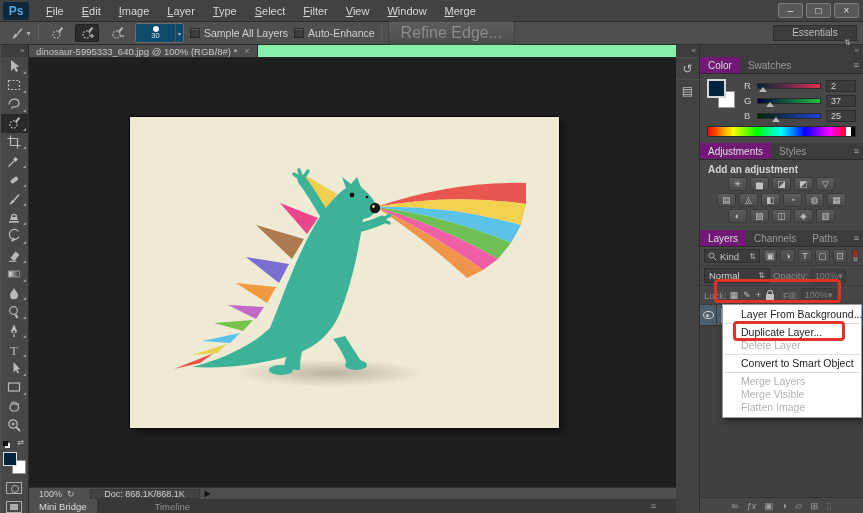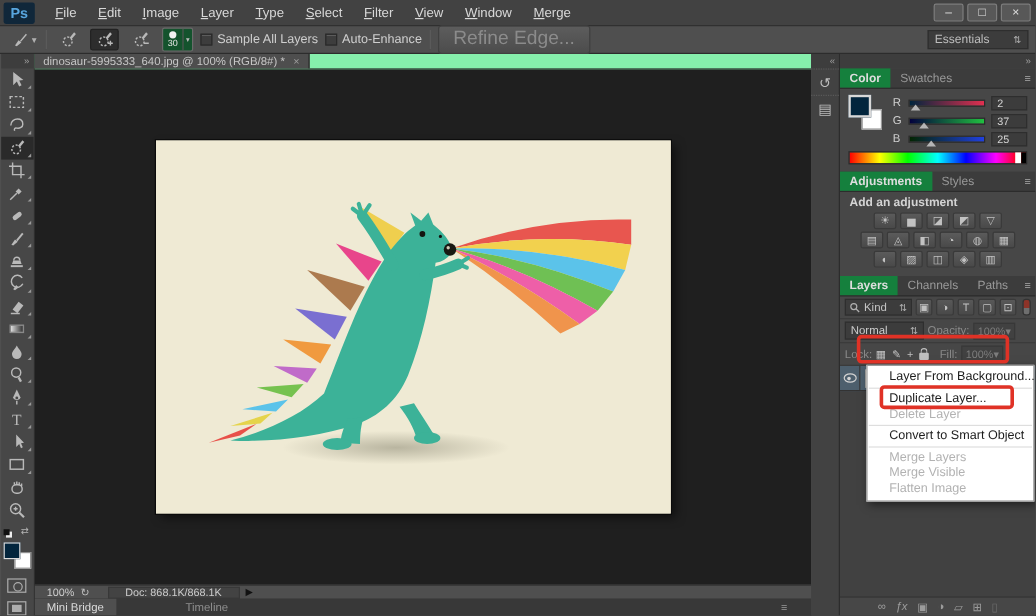--- a/index.html
+++ b/index.html
@@ -15,30 +15,30 @@
   .win-controls{margin-left:auto;display:flex;gap:3px;margin-right:4px;}
   .win-btn{width:25px;height:15px;background:#585858;border:1px solid #7d7d7d;border-radius:2px;color:#e0e0e0;font-size:10px;line-height:12px;display:flex;align-items:center;justify-content:center;}
   
   .optionsbar{height:23px;background:#4f4f4f;border-bottom:1px solid #2c2c2c;display:flex;align-items:center;gap:6px;padding-left:8px;}
   .opt-icon{width:24px;height:18px;display:flex;align-items:center;justify-content:center;border-radius:2px;}
   .opt-icon svg,.tool svg{stroke:#b9b9b9;fill:none;stroke-width:1.2;}
   .opt-icon .f,.tool .f{fill:#b9b9b9;stroke:none;}
   .opt-icon.active{background:#2d2d2d;border:1px solid #222;}
   .dd-arrow{font-size:8px;color:#b0b0b0;margin-left:1px;}
   .vsep{width:1px;height:16px;background:#3a3a3a;border-right:1px solid #616161;}
-  .brush-size{width:26px;height:20px;background:#14532d;border:1px solid #6b6b6b;border-radius:2px;display:flex;position:relative;}
+  .brush-size{width:49px;height:20px;background:#0c4a6e;border:1px solid #6b6b6b;border-radius:2px;display:flex;position:relative;}
   .bs-main{flex:1;display:flex;flex-direction:column;align-items:center;justify-content:center;}
   .bs-dot{width:6px;height:6px;border-radius:50%;background:#f2f2f2;}
   .bs-num{font-size:7.5px;color:#e8e8e8;line-height:8px;}
   .bs-arrow{width:8px;border-left:1px solid #555;display:flex;align-items:center;justify-content:center;font-size:6px;color:#bbb;}
   .chk-group{display:flex;align-items:center;gap:4px;}
   .chk{width:10px;height:10px;background:#3d3d3d;border:1px solid #2a2a2a;box-shadow:inset 0 1px 0 #5c5c5c;}
   .chk-label{font-size:10.5px;color:#cfcfcf;}
   .refine-btn{padding:2px 12px;font-size:16px;color:#8b8b8b;background:linear-gradient(#5d5d5d,#4c4c4c);border:1px solid #404040;border-radius:3px;}
-  .workspace{margin-left:auto;margin-right:6px;width:84px;height:16px;background:#3c3c3c;border:1px solid #2e2e2e;display:flex;align-items:center;justify-content:space-between;padding:1px 5px;font-size:10px;color:#bdbdbd;}
+  .workspace{margin-left:auto;margin-right:6px;width:84px;height:16px;background:#3c3c3c;border:1px solid #2e2e2e;display:flex;align-items:center;justify-content:space-between;padding:1px 5px;font-size:10px;color:#bdbdbd;flex-direction:column;}
   
   .main{display:flex;height:468px;}
   
   .toolbar{width:29px;background:#4f4f4f;border-right:1px solid #2c2c2c;display:flex;justify-content:center;}
   .toolbar-inner{width:27px;background:#474747;display:flex;flex-direction:column;align-items:center;}
   .tb-head{width:100%;height:12px;text-align:right;padding-right:3px;font-size:8px;color:#9a9a9a;line-height:12px;background:#3d3d3d;}
   .tool{width:27px;height:19px;display:flex;align-items:center;justify-content:center;position:relative;}
   .tool.active{background:#2a2a2a;}
   .tool.fly::after{content:'';position:absolute;right:2px;bottom:2px;border-left:3px solid transparent;border-bottom:3px solid #999;}
   .swap-row{width:22px;height:11px;position:relative;margin-top:4px;}
@@ -68,21 +68,21 @@
   .btab-menu{margin-left:auto;margin-right:20px;display:flex;align-items:center;font-size:9px;color:#9a9a9a;}
   
   .rightdock{width:187px;display:flex;}
   .icon-strip{width:24px;background:#424242;border-right:1px solid #2c2c2c;display:flex;flex-direction:column;align-items:center;}
   .strip-head{width:100%;height:12px;background:#3d3d3d;text-align:right;padding-right:3px;font-size:8px;color:#9a9a9a;line-height:12px;}
   .strip-btn{width:100%;height:22px;display:flex;align-items:center;justify-content:center;color:#bdbdbd;font-size:12px;border-top:1px dotted #5a5a5a;}
   .panels{width:163px;background:#474747;display:flex;flex-direction:column;}
   .dock-head{height:12px;background:#3d3d3d;text-align:right;padding-right:4px;font-size:8px;color:#9a9a9a;line-height:12px;}
   .panel-tabs{height:17px;background:#3c3c3c;border-bottom:1px solid #2c2c2c;display:flex;align-items:stretch;}
   .ptab{display:flex;align-items:center;padding:0 8px;font-size:10px;color:#999;}
-  .ptab.active{background:#15803d;color:#dedede;font-weight:bold;}
+  .ptab.active{background:#701a75;color:#dedede;font-weight:normal;}
   .pmenu{margin-left:auto;padding:0 5px;display:flex;align-items:center;color:#aaa;font-size:9px;letter-spacing:-1px;}
   
   .color-body{display:flex;gap:7px;padding:5px 7px 1px 7px;}
   .cswatches{position:relative;width:30px;height:32px;}
   .cfg{position:absolute;left:0;top:0;width:19px;height:19px;border:2px solid #d8d8d8;z-index:2;}
   .cbg{position:absolute;left:11px;top:12px;width:17px;height:17px;border:1px solid #9a9a9a;background:#fff;}
   .sliders{flex:1;display:flex;flex-direction:column;gap:4px;padding-top:1px;}
   .srow{display:flex;align-items:center;gap:5px;height:11px;}
   .slabel{width:8px;font-size:9.5px;color:#cfcfcf;}
   .strack{flex:1;height:6px;border:1px solid #2b2b2b;position:relative;}

